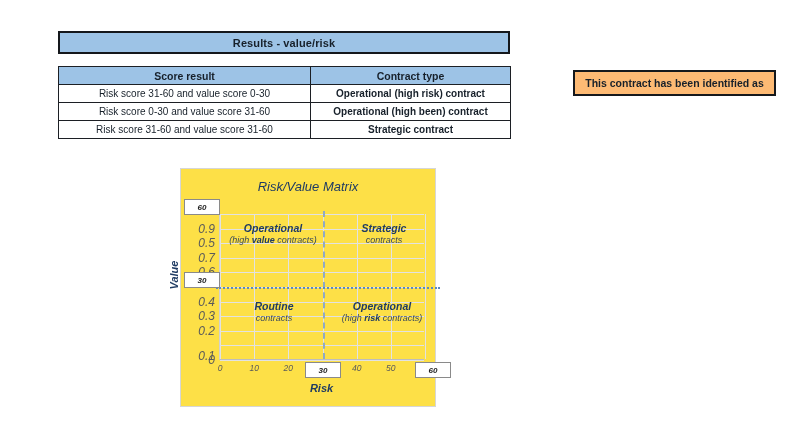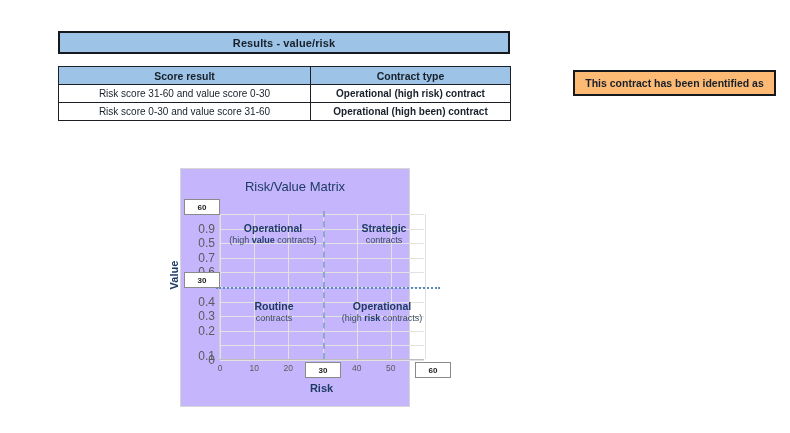--- a/index.html
+++ b/index.html
@@ -91,25 +91,26 @@
     font-size: 10.5px;
     font-weight: bold;
     color: #17202a;
   }
 
   
   #chart-card {
     position: absolute;
     left: 180px;
     top: 168px;
-    width: 230px;
+    width: 256px;
     height: 239px;
     border: 1px solid #d6d6d6;
     box-sizing: border-box;
-    background: #c4b5fd;
+    background: #fde047;
+    font-style: italic;
   }
   #chart-title {
     position: absolute;
     left: 0;
     top: 10px;
     width: 100%;
     text-align: center;
     font-size: 13px;
     color: #1f3b63;
   }
@@ -262,20 +263,24 @@
   </thead>
   <tbody>
     <tr>
       <td class="score-cell">Risk score 31-60 and value score 0-30</td>
       <td class="type-cell">Operational (high risk) contract</td>
     </tr>
     <tr>
       <td class="score-cell">Risk score 0-30 and value score 31-60</td>
       <td class="type-cell">Operational (high been) contract</td>
     </tr>
+    <tr>
+      <td class="score-cell">Risk score 31-60 and value score 31-60</td>
+      <td class="type-cell">Strategic contract</td>
+    </tr>
   </tbody>
 </table>
 
 <div id="identified-box">
   <span class="identified-text">This contract has been identified as</span>
 </div>
 
 <div id="chart-card">
 
   <div id="chart-title">Risk/Value Matrix</div>

